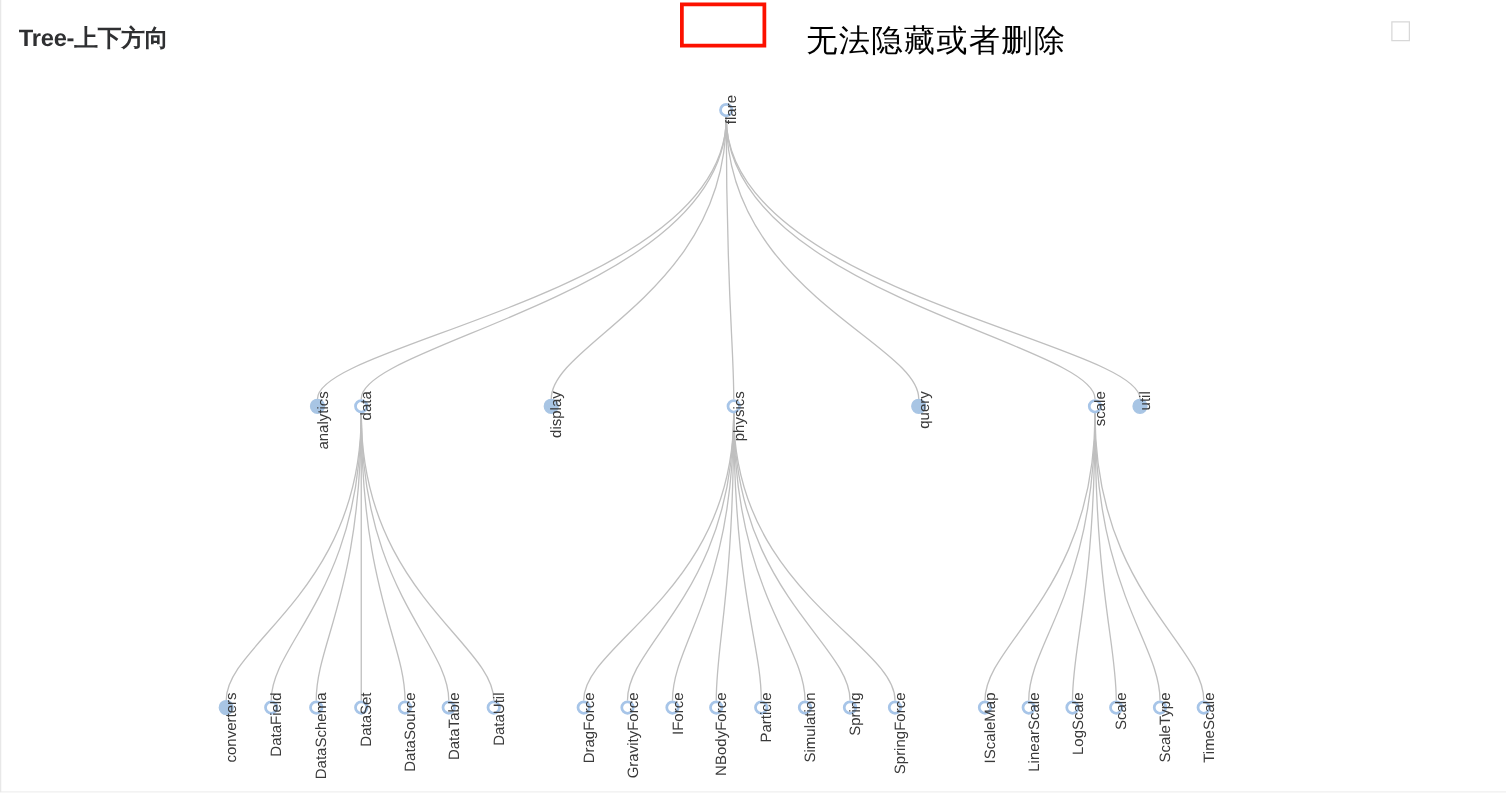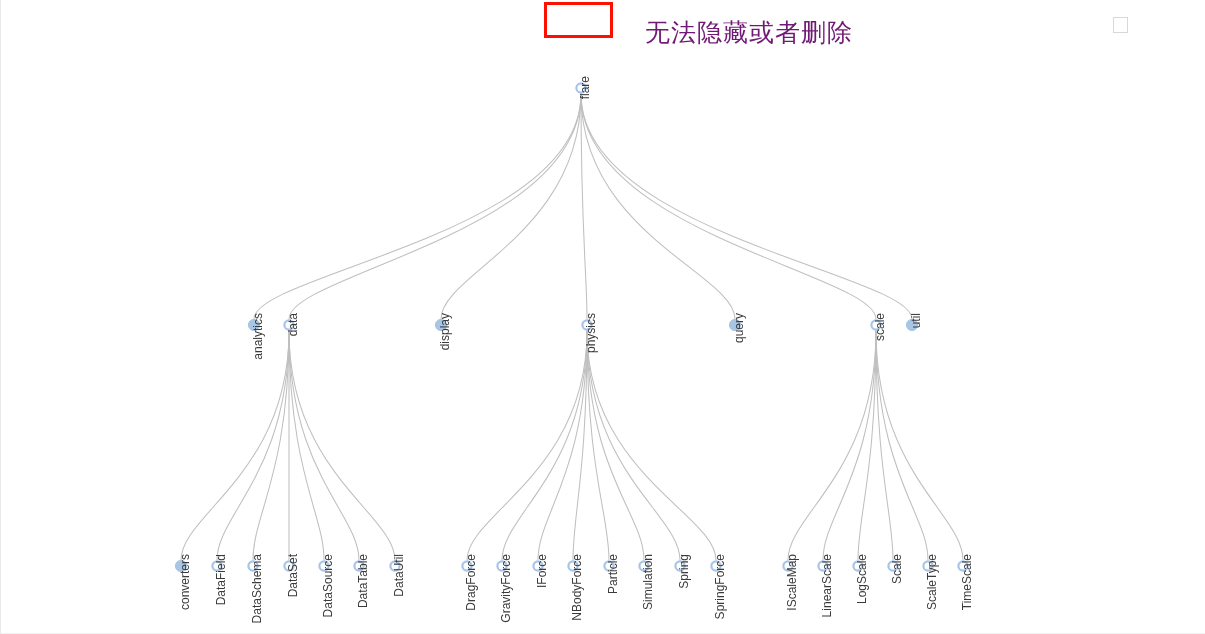--- a/index.html
+++ b/index.html
@@ -34,21 +34,21 @@
     color: #2f3032;
     letter-spacing: -0.2px;
     white-space: nowrap;
   }
   #annotation-text {
     position: absolute;
     left: 644px;
     top: 16px;
     font-size: 25px;
     font-weight: normal;
-    color: #701a75;
+    color: #000000;
     white-space: nowrap;
     letter-spacing: 1px;
   }
   #highlight-box {
     position: absolute;
     left: 543px;
     top: 2px;
     width: 69px;
     height: 36px;
     border: 3px solid #fc1100;
@@ -94,20 +94,21 @@
     font-size: 12px;
     fill: #3a3a3a;
     dominant-baseline: central;
   }
 </style>
 </head>
 <body>
 
 <div id="app">
 
+  <div id="page-title">Tree-上下方向</div>
 
   <svg id="tree-svg" viewBox="0 0 1205 634" xmlns="http://www.w3.org/2000/svg">
     <g id="links-layer">
         <path class="link" d="M580,94 C580,233.5 253,274 253,319"></path>
         <path class="link" d="M580,94 C580,233.5 288,274 288,319"></path>
         <path class="link" d="M580,94 C580,233.5 440,274 440,319"></path>
         <path class="link" d="M580,94 C580,233.5 586,274 586,319"></path>
         <path class="link" d="M580,94 C580,233.5 734,274 734,319"></path>
         <path class="link" d="M580,94 C580,233.5 875,274 875,319"></path>
         <path class="link" d="M580,94 C580,233.5 911,274 911,319"></path>

